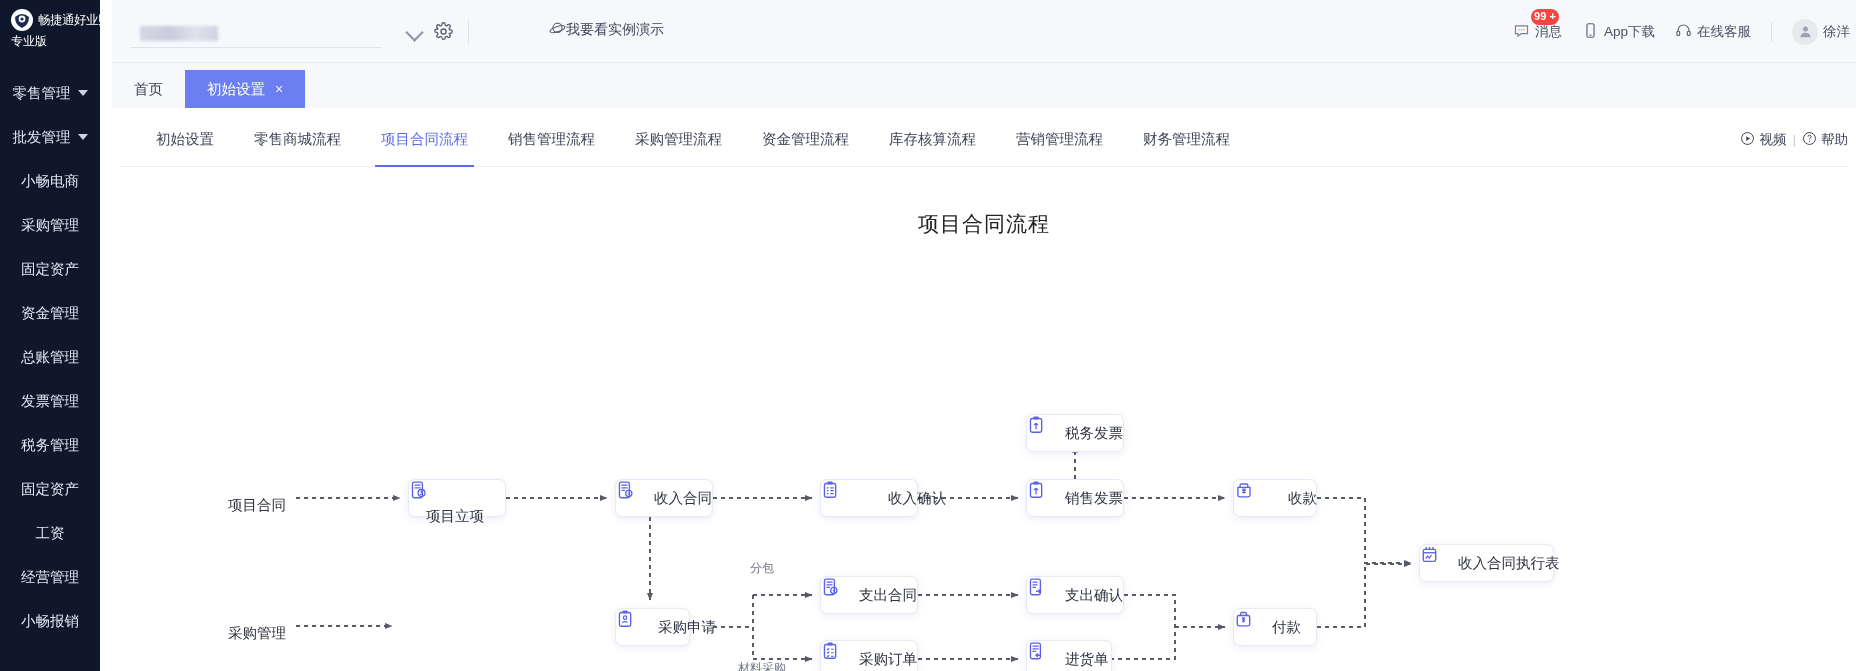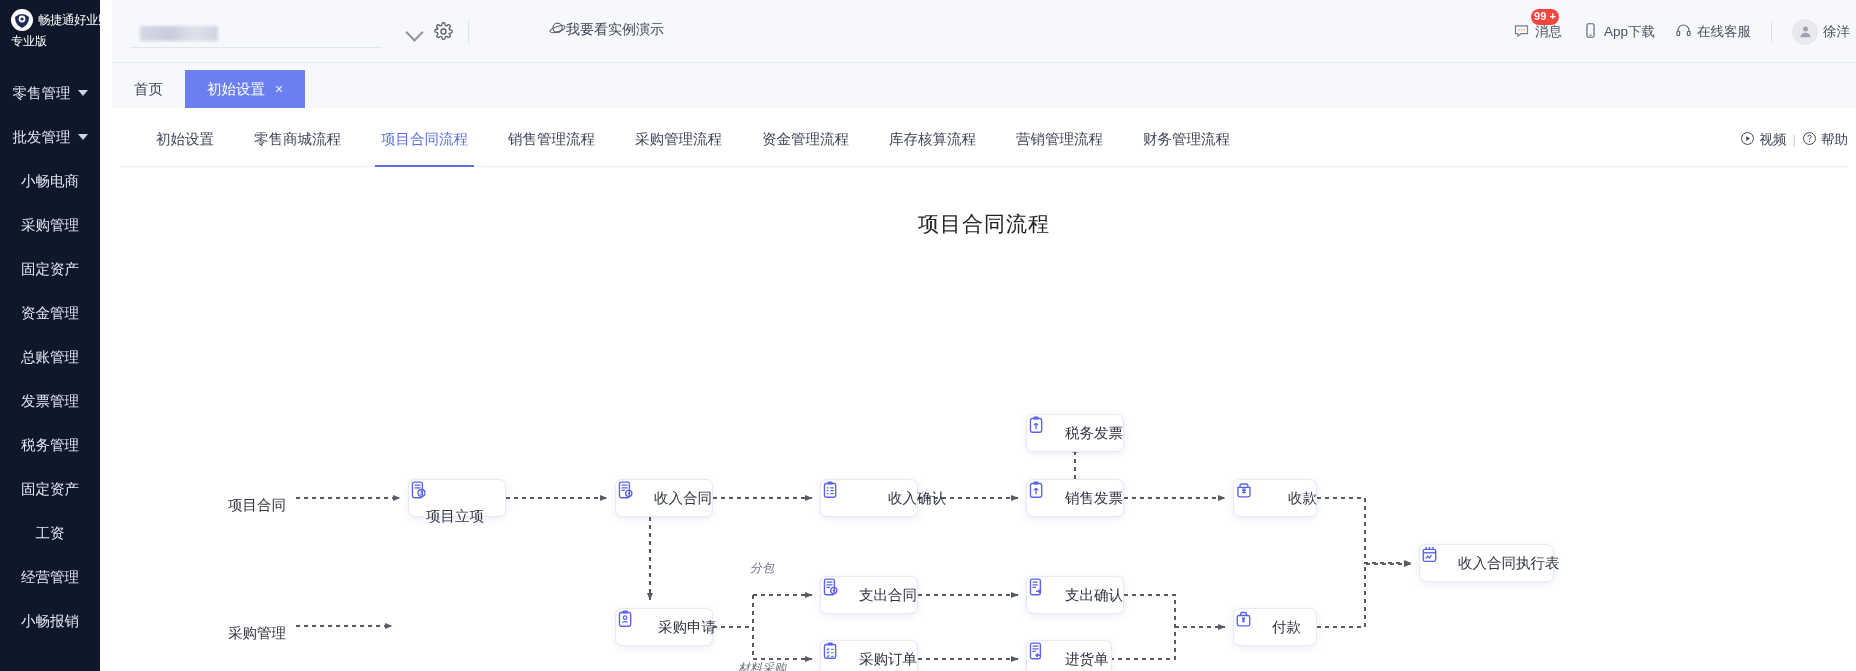--- a/index.html
+++ b/index.html
@@ -144,21 +144,21 @@
   }
   .node {
     position: absolute; height: 38px; background: #fff; border: 1px solid #e7e9f3;
     border-radius: 7px; display: flex; align-items: center; gap: 8px;
     padding: 0 15px 0 11px; font-size: 14.5px; color: #2f3340;
     box-shadow: 0 2px 7px rgba(106,118,200,0.13); cursor: pointer;
     white-space: nowrap;
   }
   .node .nicon { width: 19px; height: 19px; flex: 0 0 19px; }
   .edge-label {
-    position: absolute; font-size: 12px; color: #6f7484; white-space: nowrap; font-style: italic;
+    position: absolute; font-size: 12px; color: #6f7484; white-space: nowrap;
   }
 </style>
 </head>
 <body>
 
 <div id="app">
 
   <div class="sidebar">
     <div class="brand">
       <div class="brand-row">
@@ -446,21 +446,21 @@
             <span class="nicon">
               <svg width="19" height="19" viewBox="0 0 22 22">
                 <rect x="3.8" y="5" width="14.4" height="14" rx="2" fill="none" stroke="#5b63e8" stroke-width="1.6"></rect>
                 <path d="M3.8 9h14.4" stroke="#5b63e8" stroke-width="1.6"></path>
                 <path d="M7 2.4v3.2M11 2.4v3.2M15 2.4v3.2" stroke="#5b63e8" stroke-width="1.6"></path>
                 <path d="M6.6 15.8l2.2-3 2.2 2.2 2.4-3.4" stroke="#5b63e8" stroke-width="1.4" fill="none"></path>
               </svg>
             </span>
             <span>收入合同执行表</span>
           </div>
-          <div class="node" style="left: 495px; top: 360px; width: 98px; padding-left: 15px;">
+          <div class="node" style="left: 495px; top: 360px; width: 75px; padding-left: 15px;">
             <span class="nicon">
               <svg width="19" height="19" viewBox="0 0 22 22">
                 <rect x="4" y="4" width="13" height="16" rx="2" fill="none" stroke="#5b63e8" stroke-width="1.6"></rect>
                 <rect x="7.5" y="1.8" width="6" height="3.4" rx="1" fill="#5b63e8"></rect>
                 <circle cx="10.5" cy="10" r="2" fill="none" stroke="#5b63e8" stroke-width="1.4"></circle>
                 <path d="M7.4 16c.6-2 5.2-2 5.8 0" stroke="#5b63e8" stroke-width="1.4" fill="none"></path>
               </svg>
             </span>
             <span>采购申请</span>
           </div>

